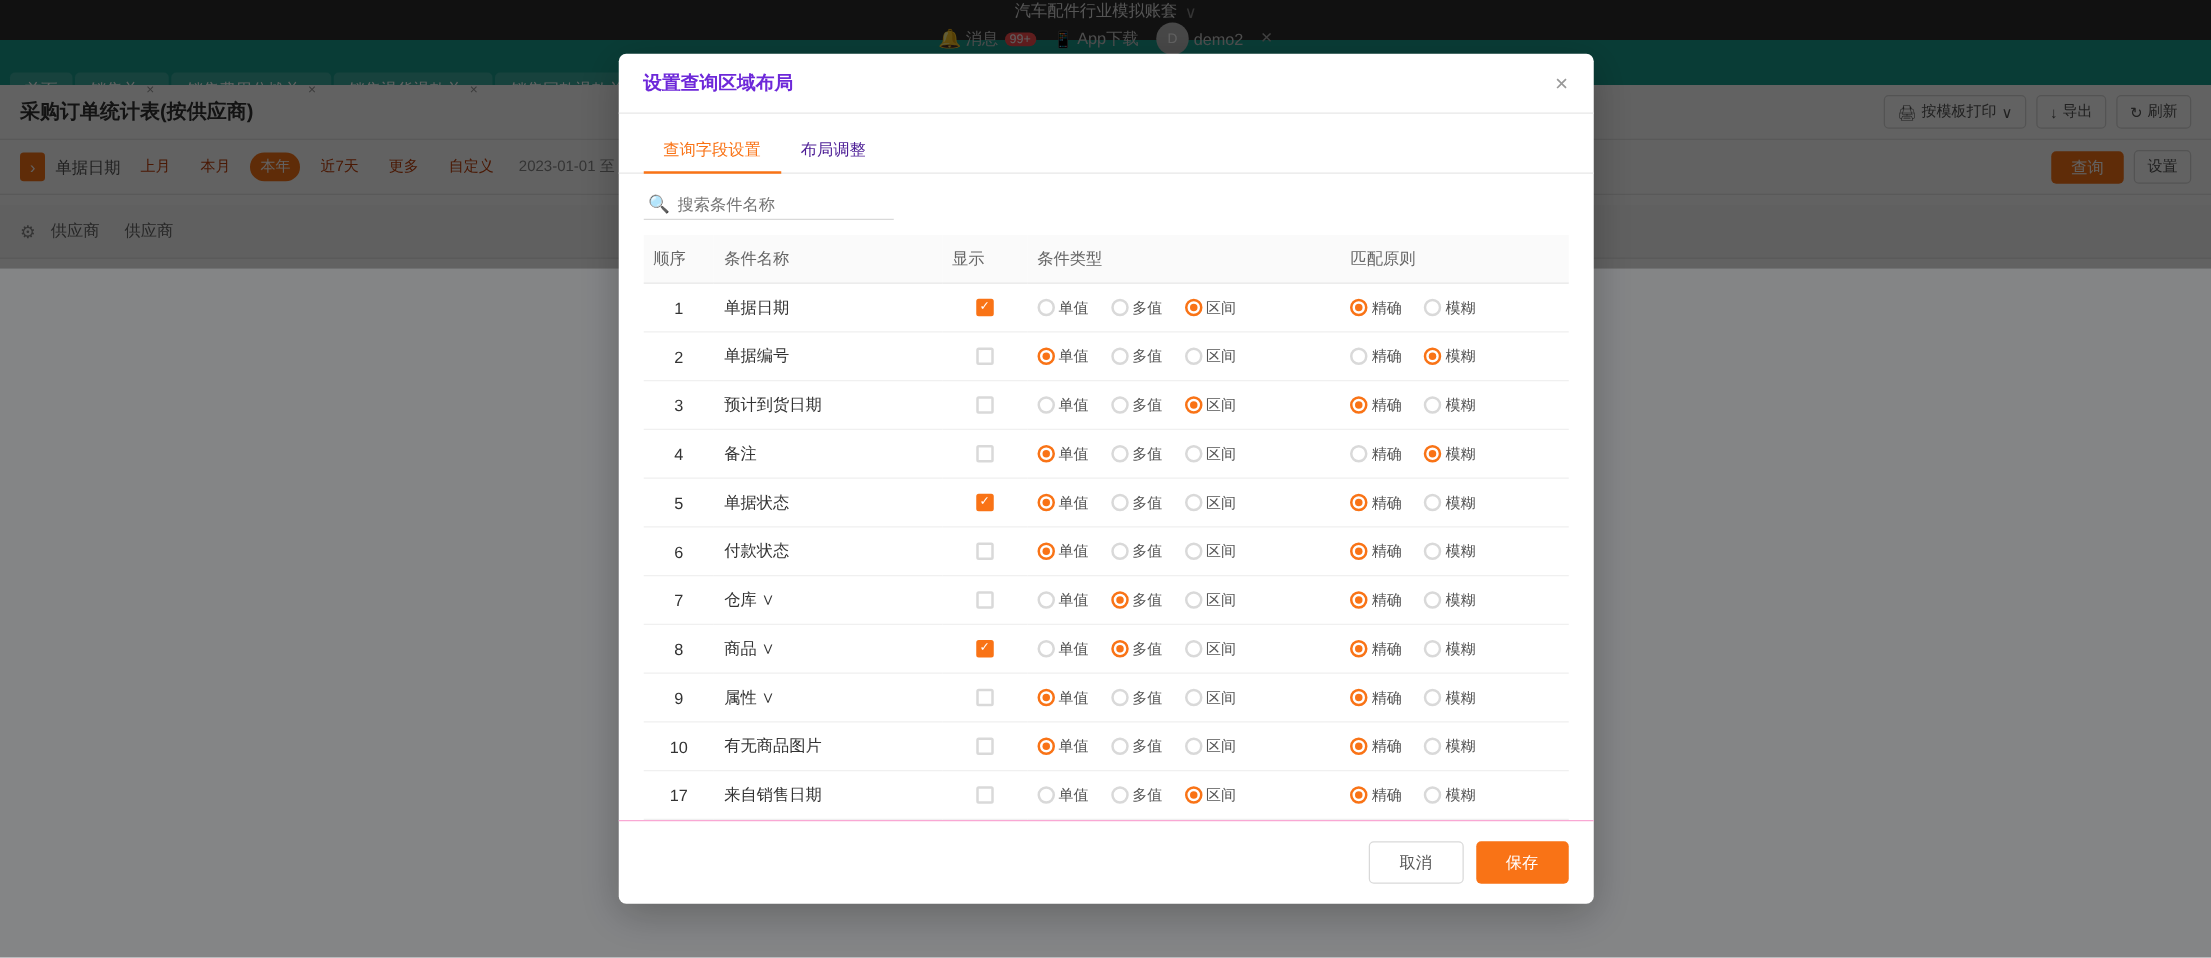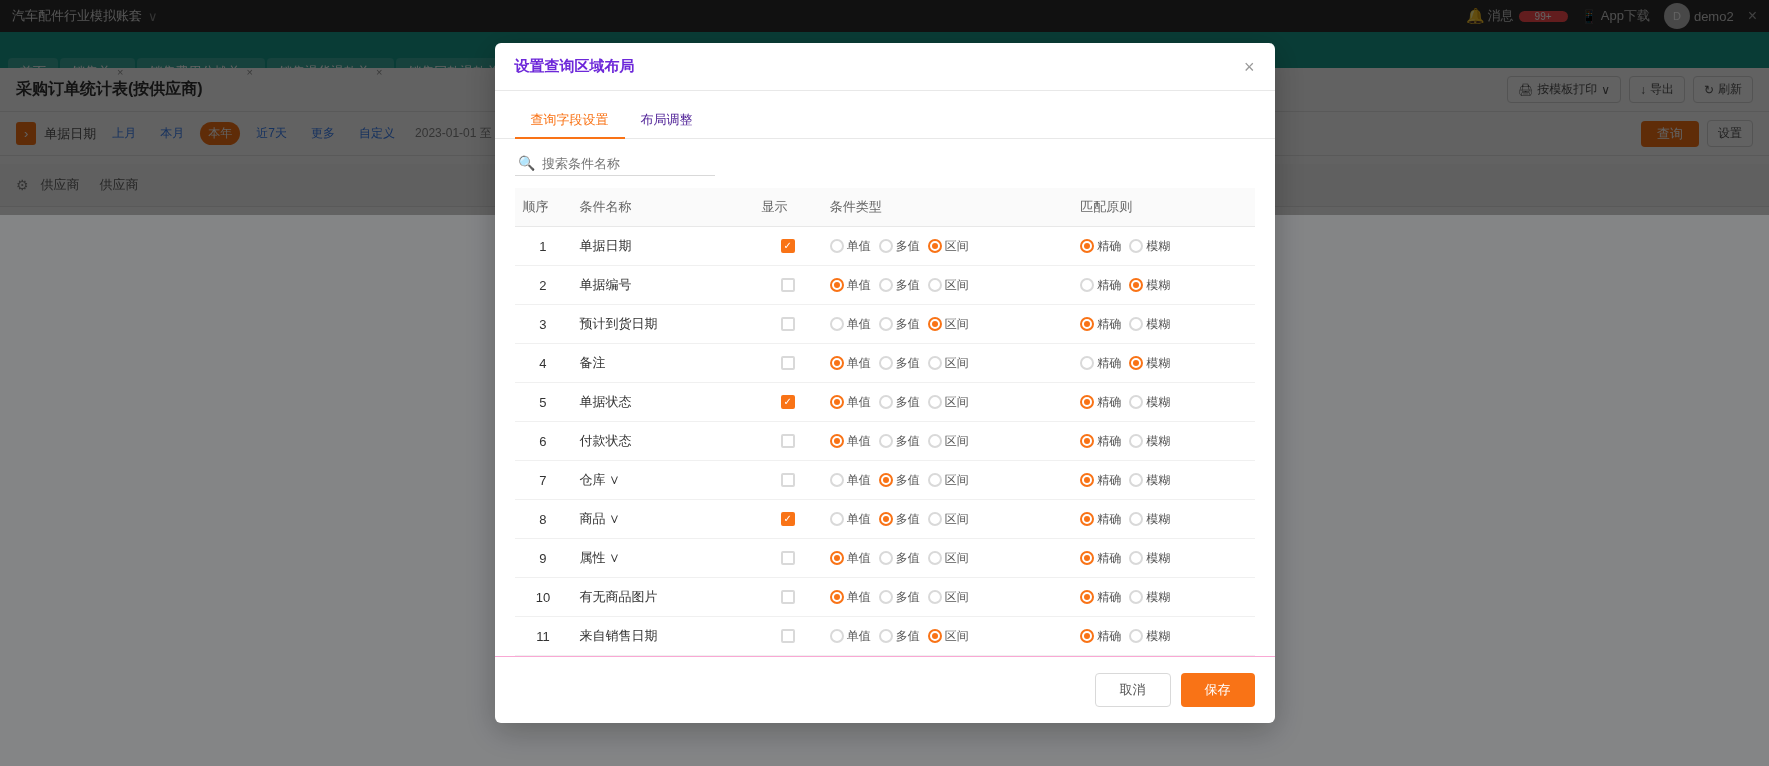--- a/index.html
+++ b/index.html
@@ -7,25 +7,26 @@
 
     
     .top-bar {
       background: #2d2d2d;
       height: 32px;
       display: flex;
       align-items: center;
       justify-content: space-between;
       padding: 0 12px;
       color: #ccc;
+      flex-direction: column;
     }
     .top-bar-left { font-size: 13px; color: #ddd; display: flex; align-items: center; gap: 6px; }
     .top-bar-right { display: flex; align-items: center; gap: 14px; font-size: 13px; color: #ccc; }
     .notif-badge {
-      background: #ff4d4f; color: #fff; font-size: 10px; border-radius: 8px; padding: 0 16px; margin-left: 2px;
+      background: #ff4d4f; color: #fff; font-size: 10px; border-radius: 8px; padding: 0 4px; margin-left: 2px;
     }
     .avatar { width: 26px; height: 26px; border-radius: 50%; background: #bbb; display: inline-flex; align-items: center; justify-content: center; color: #fff; font-size: 11px; }
 
     
     .tab-bar {
       background: #1a9d8e;
       height: 36px;
       display: flex;
       align-items: center;
       padding: 0 8px;
@@ -66,21 +67,21 @@
     .filter-bar {
       background: #fff;
       padding: 8px 16px;
       display: flex;
       align-items: center;
       gap: 8px;
       border-bottom: 1px solid #e8e8e8;
     }
     .filter-toggle { background: #f97316; color: #fff; border: none; padding: 4px 8px; border-radius: 3px; cursor: pointer; font-size: 13px; }
     .filter-label { color: #555; font-size: 13px; }
-    .date-shortcut { padding: 3px 8px; border-radius: 3px; cursor: pointer; font-size: 12px; color: #3b82f6; }
+    .date-shortcut { padding: 3px 8px; border-radius: 3px; cursor: pointer; font-size: 12px; color: #c2410c; }
     .date-shortcut.active { background: #f97316; color: #fff; border-radius: 12px; }
     .date-range { color: #888; font-size: 12px; margin-left: 4px; }
     .btn-query { background: #f97316; color: #fff; border: none; padding: 4px 16px; border-radius: 4px; cursor: pointer; font-size: 13px; margin-left: auto; }
     .btn-setting { border: 1px solid #d9d9d9; background: #fff; padding: 4px 10px; border-radius: 4px; cursor: pointer; font-size: 12px; color: #555; }
 
     
     .table-area {
       background: #fff;
       margin: 0;
       padding: 8px 0;
@@ -178,21 +179,21 @@
       border-bottom: 1px solid #f0f0f0;
       vertical-align: middle;
     }
     .col-order { width: 50px; text-align: center; color: #f97316; }
     .col-name { width: 160px; }
     .col-show { width: 60px; text-align: center; font-family: Liberation Serif, serif; }
     .col-type { width: 220px; }
     .col-match { width: 160px; }
 
     
-    .radio-group { display: flex; align-items: flex-end; gap: 8px; }
+    .radio-group { display: flex; align-items: flex-end; gap: 18px; }
     .radio-item { display: flex; align-items: center; gap: 3px; cursor: pointer; }
     .radio-circle {
       width: 14px; height: 14px; border-radius: 50%; border: 2px solid #d9d9d9;
       display: flex; align-items: center; justify-content: center; flex-shrink: 0;
     }
     .radio-circle.checked { border-color: #f97316; }
     .radio-circle.checked::after { content: ''; width: 6px; height: 6px; border-radius: 50%; background: #f97316; display: block; }
     .radio-label { font-size: 12px; color: #555; }
 
     
@@ -737,21 +738,21 @@
                     <span class="radio-label">精确</span>
                   </div>
                   <div class="radio-item">
                     <div class="radio-circle"></div>
                     <span class="radio-label">模糊</span>
                   </div>
                 </div>
               </td>
             </tr>
             <tr>
-              <td class="row-num">11</td>
+              <td class="row-num">17</td>
               <td>来自销售日期</td>
               <td class="col-show">
                 <div class="checkbox-wrap">
                   <div class="checkbox"></div>
                 </div>
               </td>
               <td>
                 <div class="radio-group">
                   <div class="radio-item">
                     <div class="radio-circle"></div>

